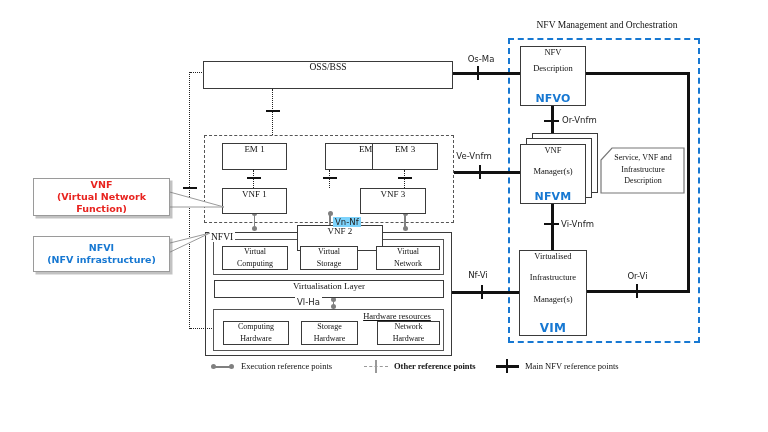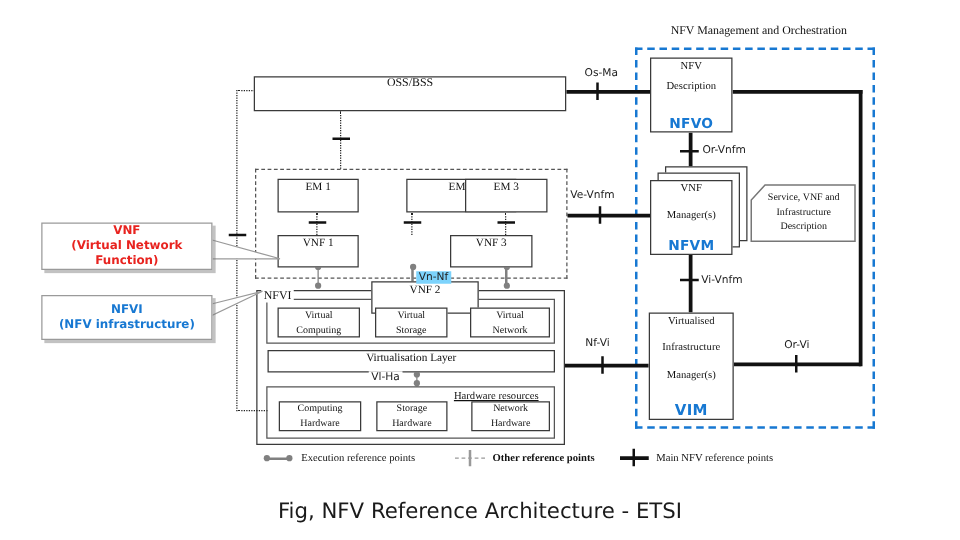--- a/index.html
+++ b/index.html
@@ -214,15 +214,14 @@
   <div class="legendtext" style="left:241px;top:361px;">Execution reference points</div>
 
   <div class="abs" style="left:364px;top:366px;width:24px;border-top:1.4px dashed #999;z-index:2;"></div>
   <div class="abs" style="left:375px;top:360px;width:1.6px;height:13px;background:#999;z-index:2;"></div>
   <div class="legendtext" style="left:394px;top:361px;font-weight:bold;">Other reference points</div>
 
   <div class="thick" style="left:496px;top:365px;width:23px;height:3px;"></div>
   <div class="tickv" style="left:506px;top:359px;height:14px;"></div>
   <div class="legendtext" style="left:525px;top:361px;">Main NFV reference points</div>
 
-  <div class="abs sans" style="left:0;top:399px;width:768px;text-align:center;font-size:17px;color:#1a1a1a;z-index:4;">Fig, NFV Reference Architecture - ETSI</div>
 
 </div>
 
 </body></html>

